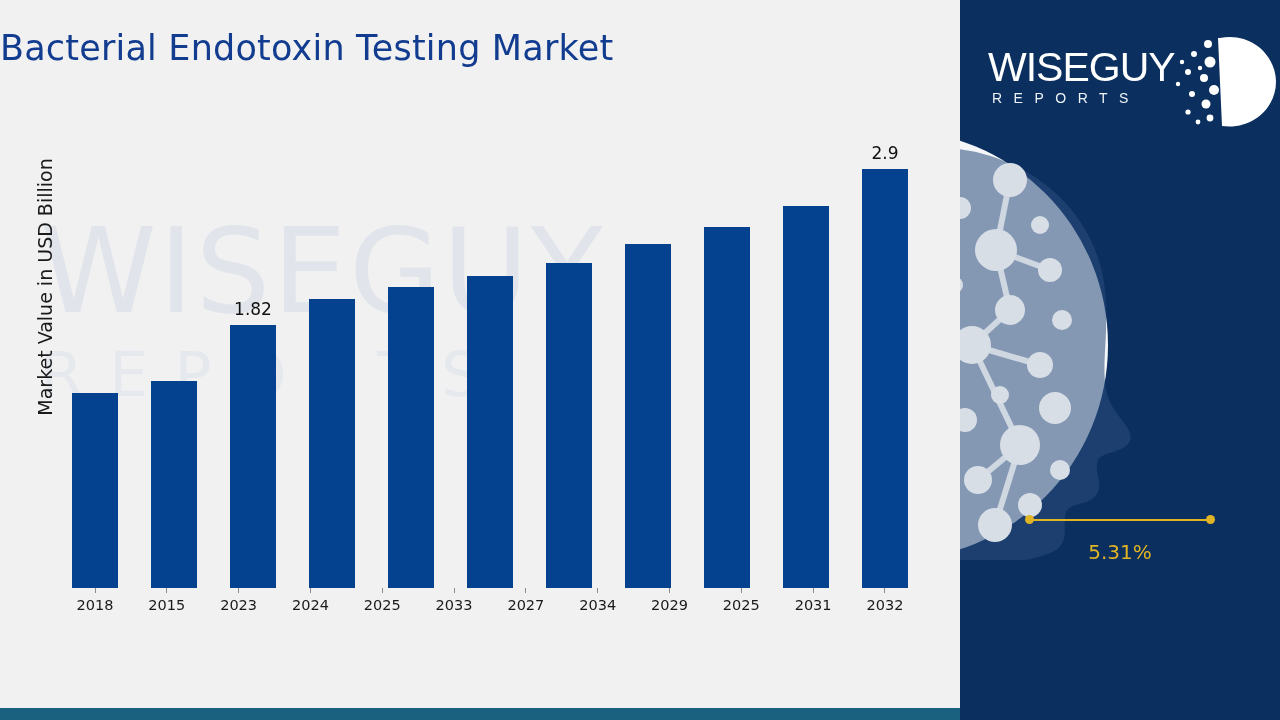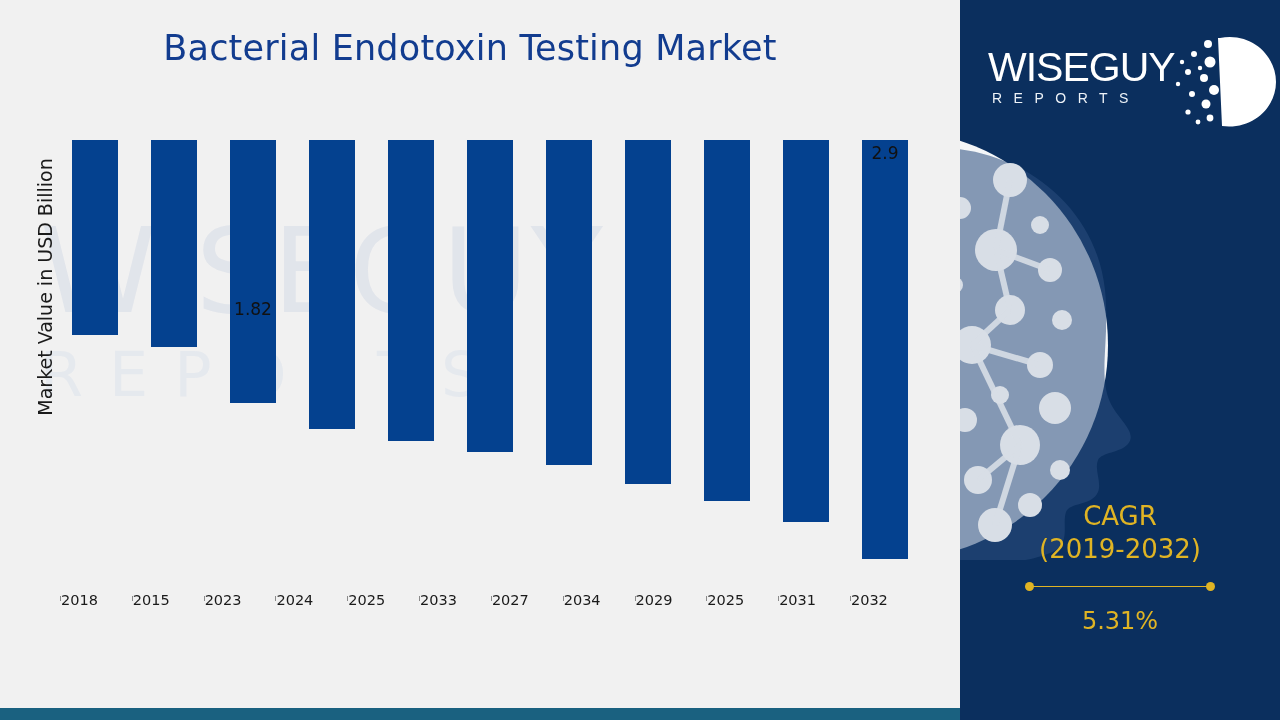--- a/index.html
+++ b/index.html
@@ -8,21 +8,21 @@
     background:#f1f1f1;
     font-family:"DejaVu Sans","Liberation Sans",sans-serif;
     position:relative;
   }
   .stage{position:absolute;left:0;top:0;width:1280px;height:720px;overflow:hidden;}
 
   
   .chart-area{position:absolute;left:0;top:0;width:960px;height:720px;background:#f1f1f1;overflow:hidden;}
 
   .chart-title{
-    position:absolute;left:0;top:28px;width:940px;text-align:center;
+    position:absolute;left:0;top:28px;width:940px;
     font-size:35px;color:#123c8f;letter-spacing:.2px;white-space:nowrap;
   }
 
   
   .watermark{
     position:absolute;left:40px;top:212px;width:900px;height:250px;
     pointer-events:none;user-select:none;
   }
   .wm-line1{
     font-size:118px;color:#dfe3ea;opacity:.85;letter-spacing:2px;
@@ -38,29 +38,29 @@
     position:absolute;left:-120px;top:276px;width:330px;
     transform:rotate(-90deg);transform-origin:center center;
     text-align:center;font-size:19px;color:#1a1a1a;white-space:nowrap;
   }
 
   
   .plot{position:absolute;left:60px;top:140px;width:860px;height:448px;}
   .bars{position:absolute;left:0;bottom:0;width:100%;height:448px;
         display:flex;align-items:flex-end;justify-content:space-between;}
   .bar-slot{position:relative;width:70px;height:100%;display:flex;flex-direction:column;
-            align-items:center;justify-content:flex-start;}
+            align-items:center;justify-content:flex-end;}
   .bar-value{
     position:absolute;left:50%;transform:translateX(-50%);
     font-size:17px;color:#111;white-space:nowrap;
   }
   .bar{width:46px;background:#04418f;}
   .ticks{position:absolute;left:60px;top:588px;width:860px;
          display:flex;justify-content:space-between;}
-  .tick-slot{width:70px;display:flex;flex-direction:row;align-items:center;}
+  .tick-slot{width:70px;display:flex;flex-direction:column;align-items:center;}
   .tick-mark{width:1px;height:5px;background:#8a8a8a;}
   .tick-label{margin-top:4px;font-size:14.5px;color:#1a1a1a;}
 
   
   .bottom-strip{position:absolute;left:0;top:708px;width:960px;height:12px;background:#1a6180;}
 
   
   .side-panel{position:absolute;left:960px;top:0;width:320px;height:720px;background:#0b2f5e;overflow:hidden;}
   .side-inner{position:absolute;left:0;top:0;width:320px;height:720px;}
 
@@ -87,21 +87,21 @@
   .logo-dots{position:absolute;left:168px;top:-4px;width:130px;height:96px;}
 
   
   .cagr-block{position:absolute;left:0;top:500px;width:320px;text-align:center;}
   .cagr-title{font-size:26px;color:#e0b424;line-height:1.28;}
   .cagr-rule{position:relative;width:190px;height:12px;margin:14px auto 0;}
   .cagr-rule .line{position:absolute;left:6px;top:5px;width:178px;height:1.6px;background:#e0b424;}
   .cagr-rule .dot{position:absolute;top:1px;width:9px;height:9px;border-radius:50%;background:#e0b424;}
   .cagr-rule .dot.l{left:0;}
   .cagr-rule .dot.r{right:0;}
-  .cagr-value{margin-top:14px;font-size:24px;color:#e0b424;}
+  .cagr-value{margin-top:14px;font-size:20px;color:#e0b424;}
 </style>
 </head>
 <body>
 
 <div class="stage">
 
   <div class="chart-area">
 
     <div class="chart-title">Bacterial Endotoxin Testing Market</div>
 
@@ -271,24 +271,20 @@
               <circle cx="62" cy="84" r="3.4"></circle>
             <circle cx="30" cy="50" r="2.2"></circle>
               <circle cx="52" cy="34" r="2.2"></circle>
             <circle cx="50" cy="88" r="2.4"></circle>
               <circle cx="34" cy="28" r="2.2"></circle>
           </g>
         </svg>
       </div>
 
       <div class="cagr-block">
-        <div class="cagr-title">
-          <div>CAGR</div>
-          <div>(2019-2032)</div>
-        </div>
         <div class="cagr-rule">
           <div class="dot l"></div>
           <div class="line"></div>
           <div class="dot r"></div>
         </div>
         <div class="cagr-value">5.31%</div>
       </div>
 
     </div>
   </div>

